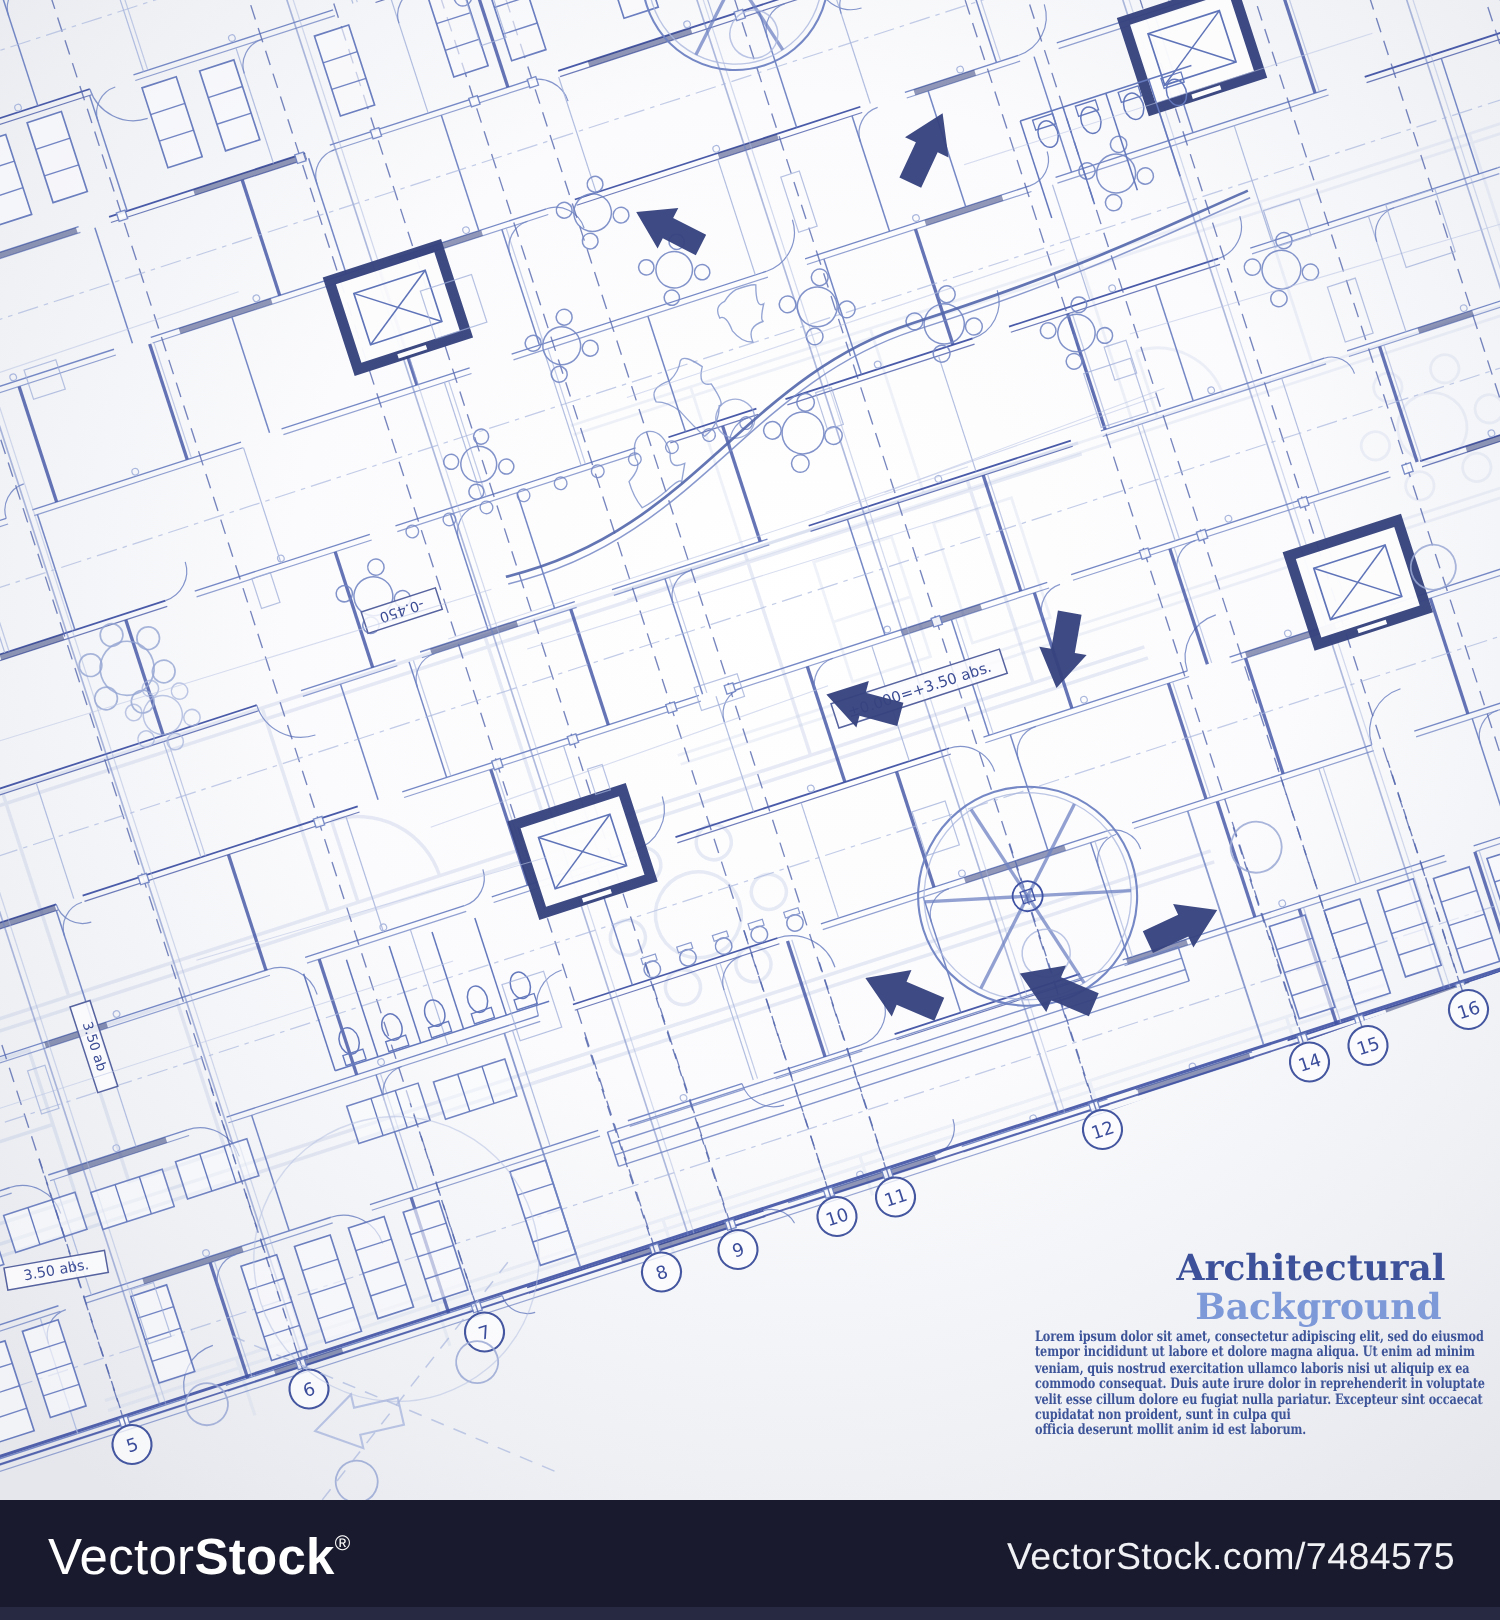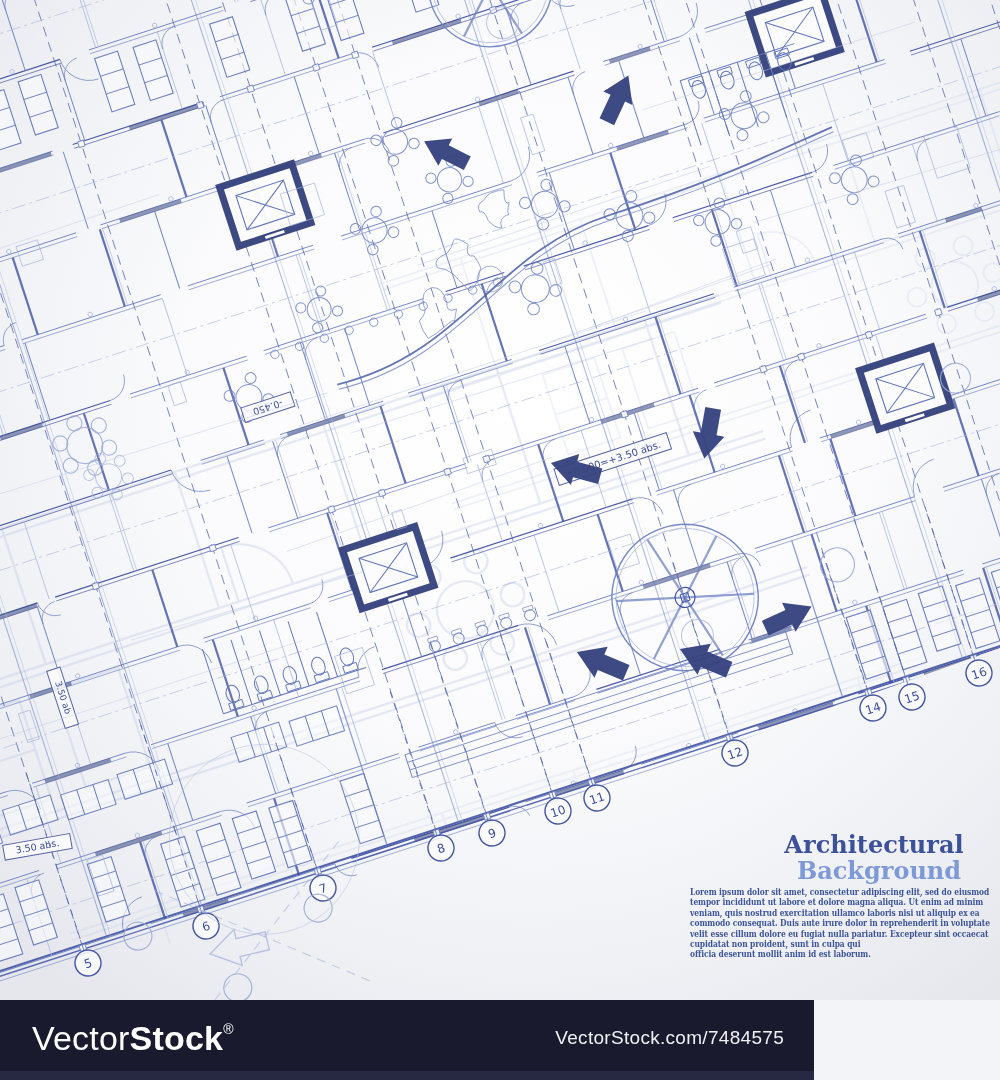--- a/index.html
+++ b/index.html
@@ -8,29 +8,29 @@
   #bp{position:absolute;left:0;top:0;}
   .caption{position:absolute;z-index:5;}
   .titles{position:absolute;left:740px;top:831px;width:268px;text-align:center;z-index:5;}
   .t1{font-family:"DejaVu Serif",serif;font-weight:bold;font-size:24px;line-height:27px;letter-spacing:0px;}
   .t2{font-family:"DejaVu Serif",serif;font-weight:bold;font-size:24px;line-height:26px;transform:translateX(5px);}
   .para{position:absolute;left:690px;top:887px;width:342px;transform:scaleX(0.79);transform-origin:0 0;
         font-family:"DejaVu Serif",serif;font-weight:bold;font-size:9.5px;line-height:10.4px;
         letter-spacing:-0.1px;z-index:5;}
   .pline{text-align:justify;text-align-last:justify;white-space:nowrap;}
   .pline.short{text-align:left;text-align-last:left;}
-  .bar{position:absolute;left:0;top:1000px;width:814px;height:80px;z-index:6;
+  .bar{position:absolute;left:0;top:1000px;width:1000px;height:80px;z-index:6;
        background:linear-gradient(#191a2d 0 89%,#272943 89% 100%);
        display:flex;align-items:center;justify-content:space-between;
        padding:0 30px 4px 32px;box-sizing:border-box;}
   .logo{color:#ffffff;font-size:34px;letter-spacing:0.2px;}
   .logo .lt{font-weight:normal;}
   .logo .lb{font-weight:bold;}
   .logo .reg{font-size:14px;vertical-align:16px;font-weight:normal;}
-  .url{color:#f0f1f4;font-size:19px;letter-spacing:0.3px;font-weight:normal;}
+  .url{color:#f0f1f4;font-size:25px;letter-spacing:0.3px;font-weight:normal;}
 </style>
 </head>
 <body>
 
 <div id="stage">
   <svg id="bp" width="1000" height="1000" viewBox="0 0 1000 1000">
       <defs>
         <radialGradient id="paper" cx="53%" cy="40%" r="75%">
           <stop offset="0%" stop-color="#ffffff"></stop>
           <stop offset="45%" stop-color="#fbfbfd"></stop>

